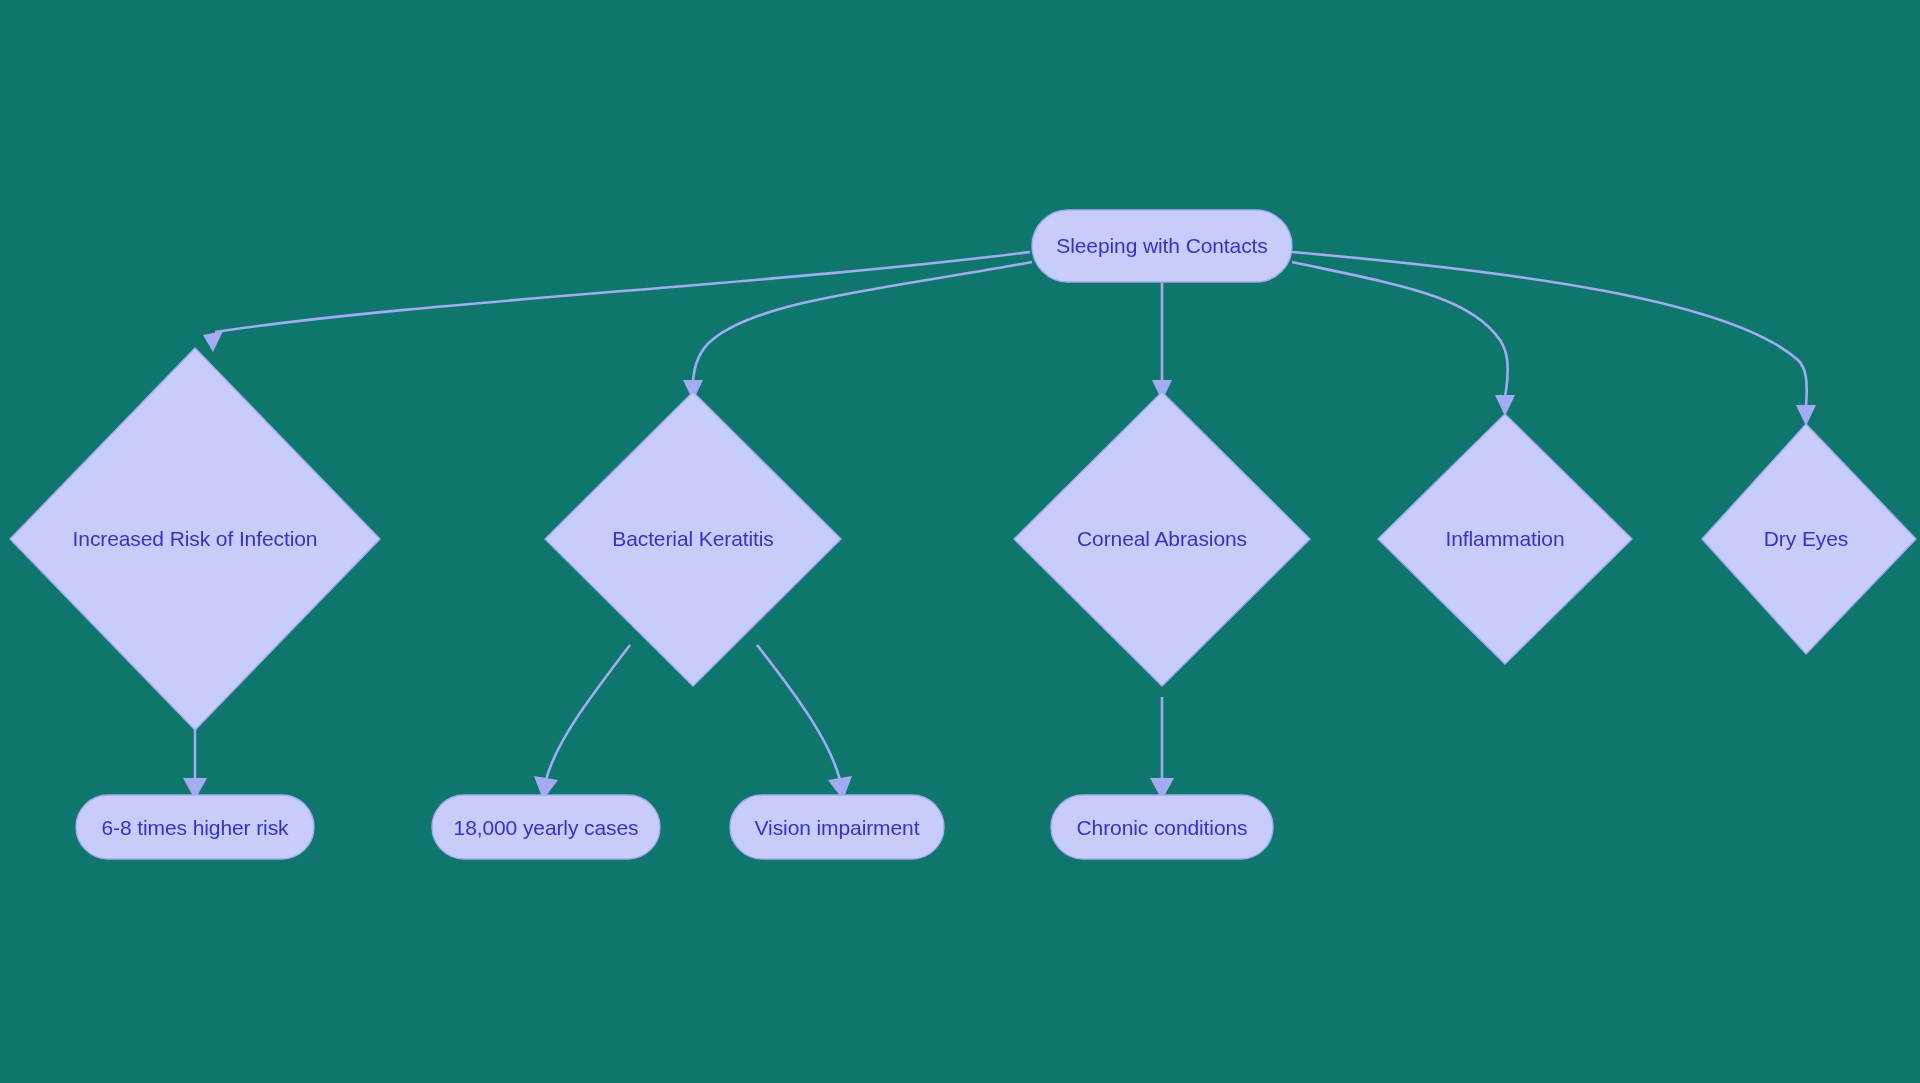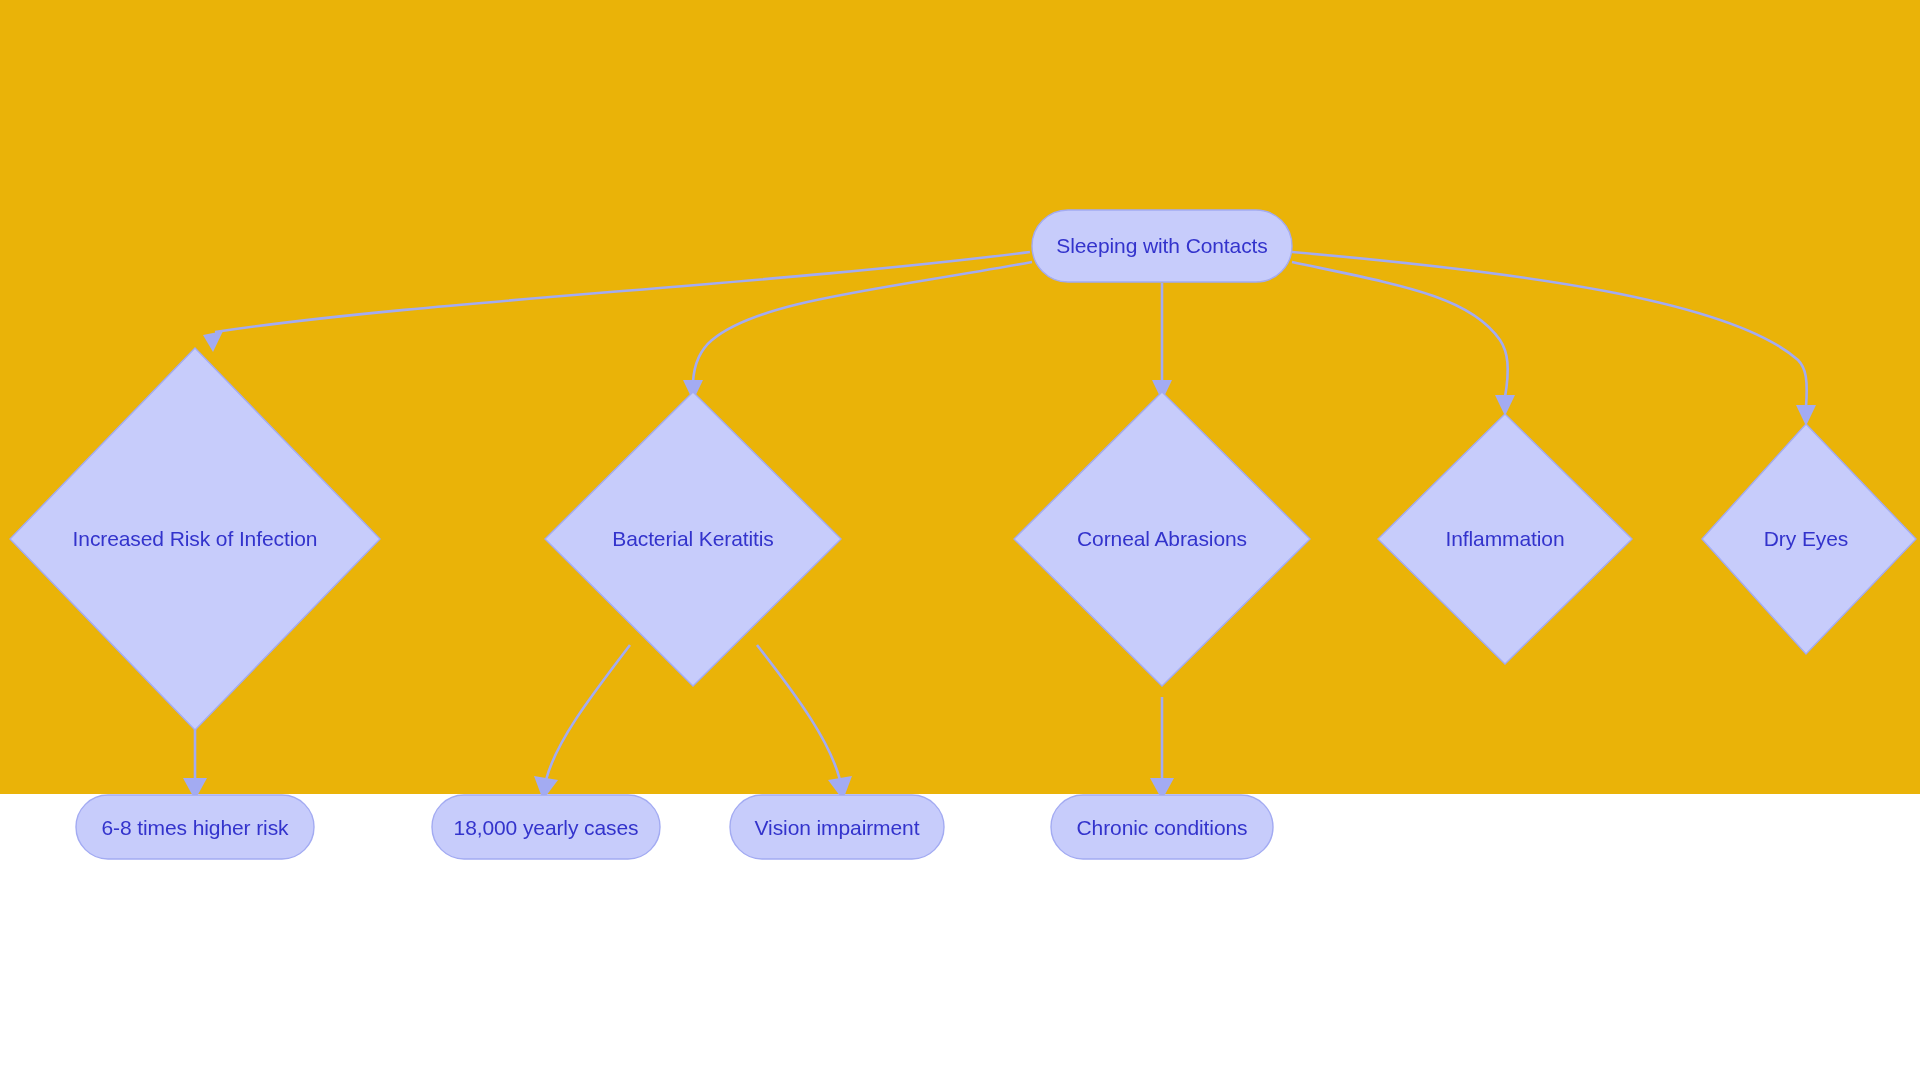--- a/index.html
+++ b/index.html
@@ -9,22 +9,22 @@
   }
   body {
     width: 1920px;
     height: 1083px;
     overflow: hidden;
     font-family: "Liberation Sans", sans-serif;
   }
   #flowchart-root {
     position: relative;
     width: 1920px;
-    height: 794px;
-    background: #eab308;
+    height: 1083px;
+    background: #0f766e;
   }
   svg#flow-svg {
     display: block;
     width: 1920px;
     height: 1083px;
   }
   .node-shape {
     fill: #c7ccfb;
     stroke: #a3abf2;
     stroke-width: 1.4;

